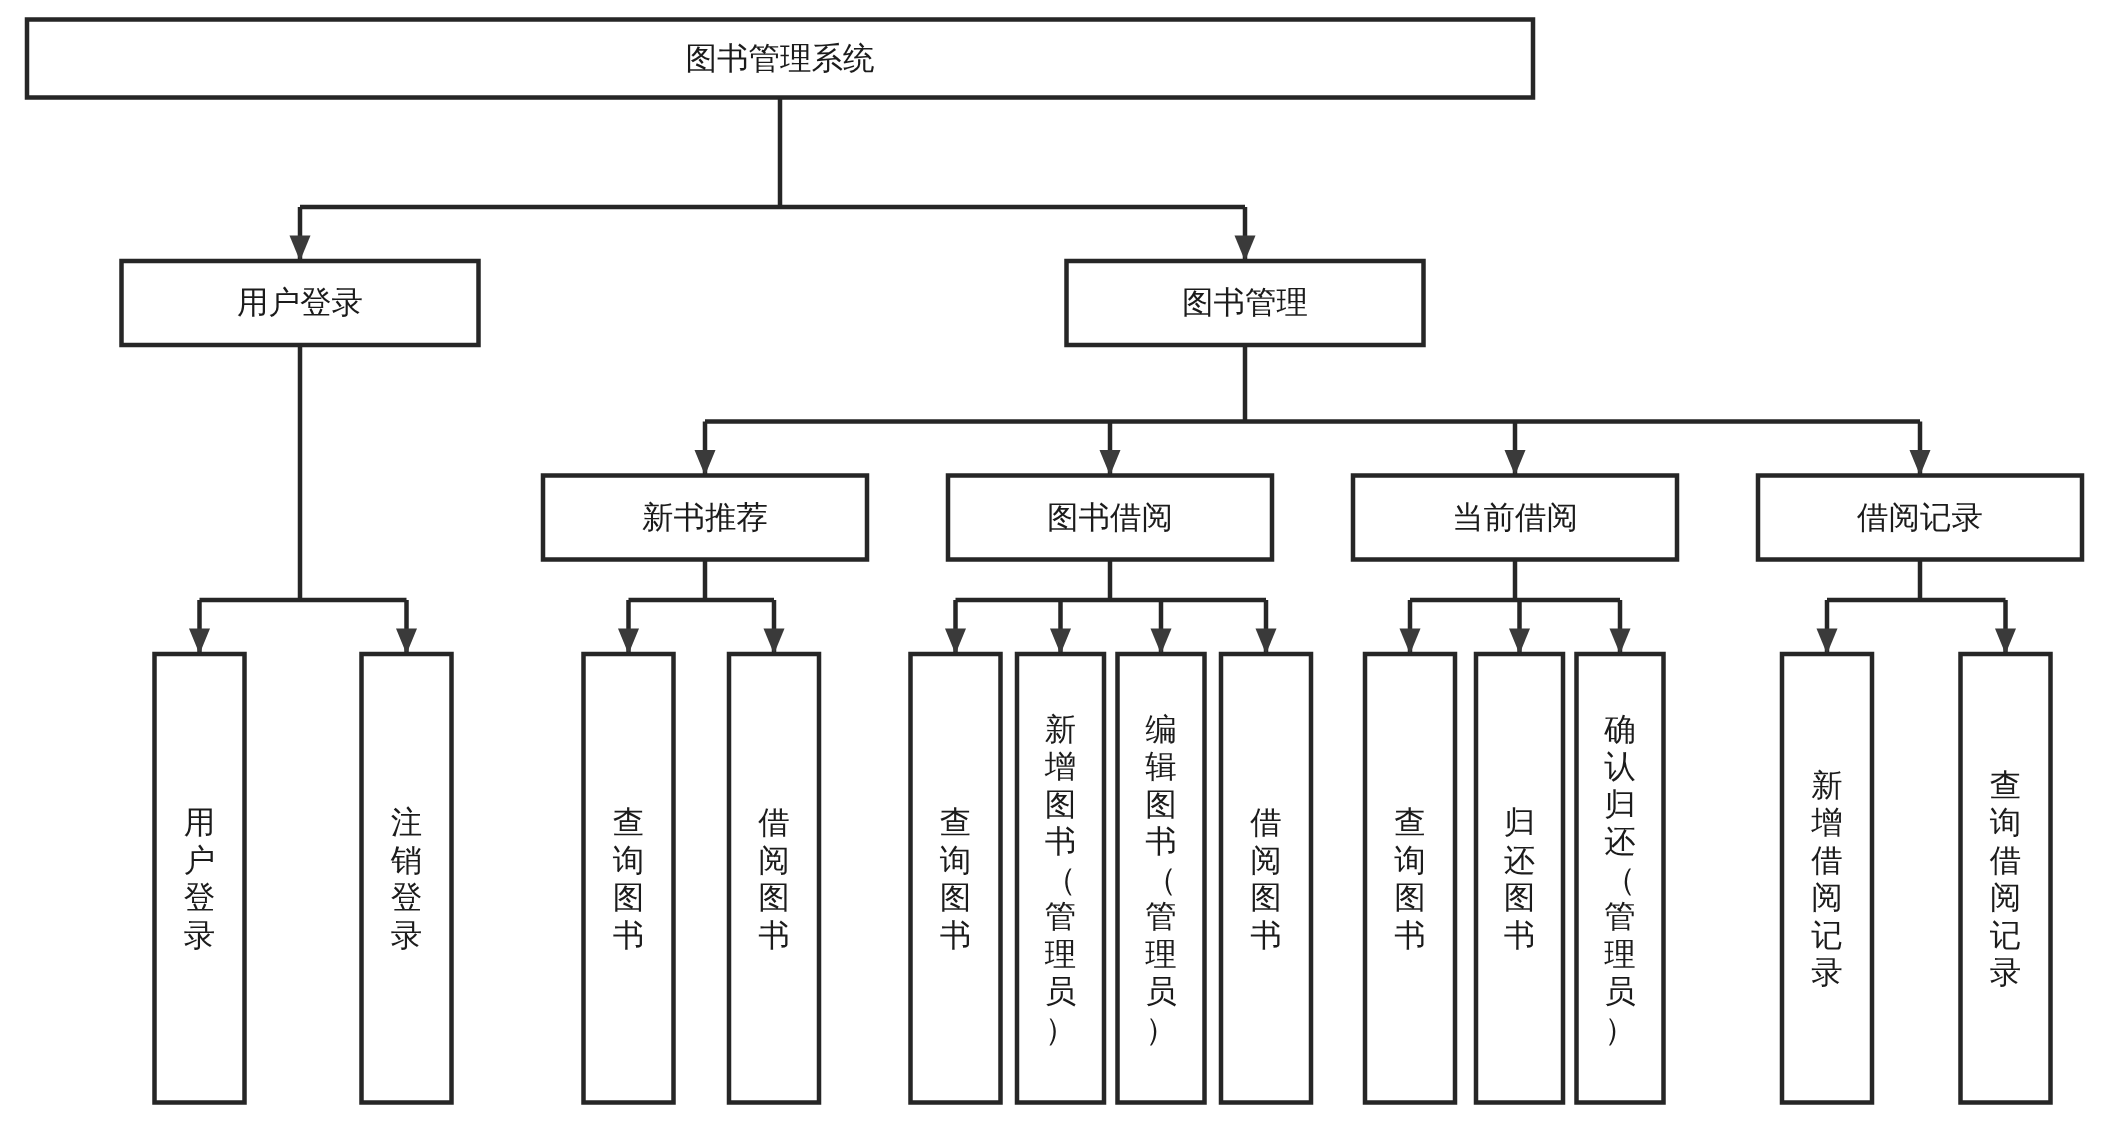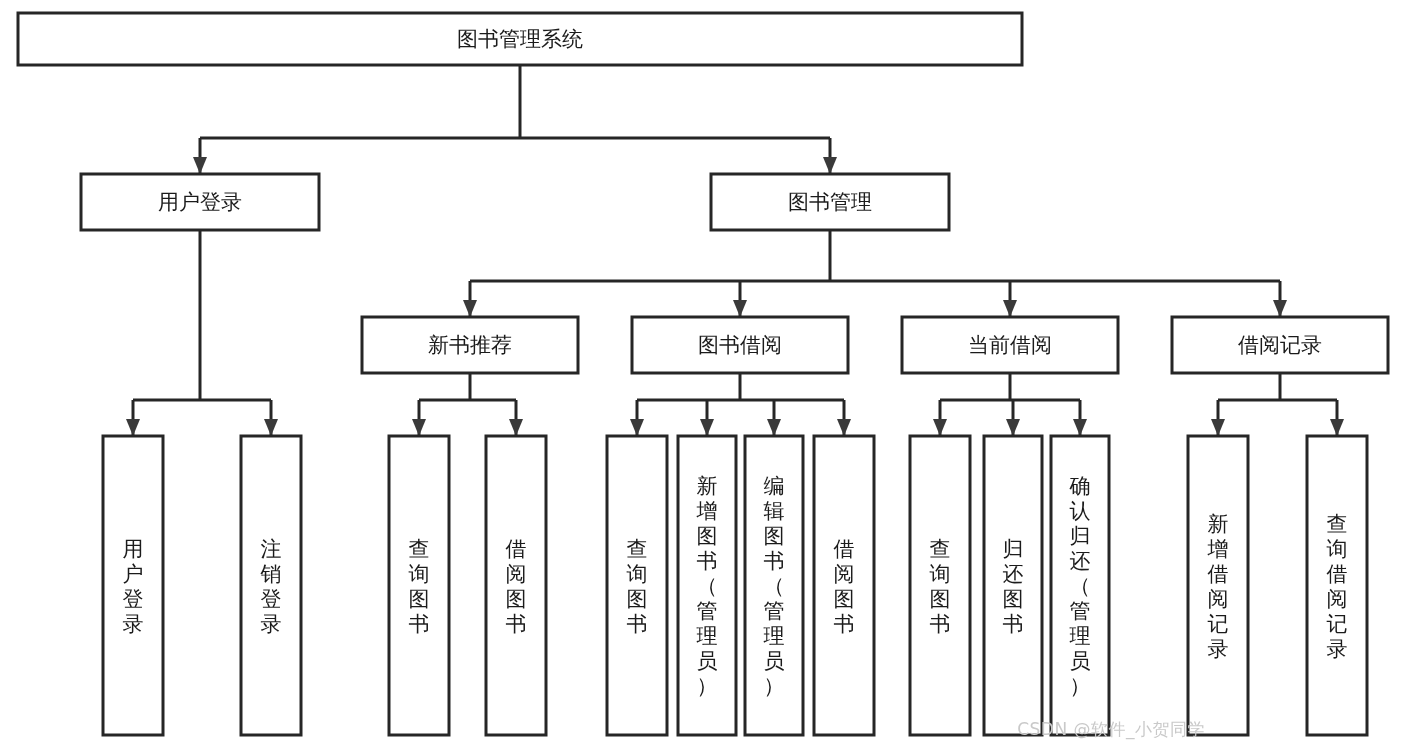--- a/index.html
+++ b/index.html
@@ -217,14 +217,13 @@
         <g>
           <rect x="1188" y="436" width="60" height="299" class="node-box"></rect>
           <text x="1218" y="530.5" class="node-label-v"><tspan x="1218" dy="0">新</tspan><tspan x="1218" dy="25">增</tspan><tspan x="1218" dy="25">借</tspan><tspan x="1218" dy="25">阅</tspan><tspan x="1218" dy="25">记</tspan><tspan x="1218" dy="25">录</tspan></text>
         </g>
         <g>
           <rect x="1307" y="436" width="60" height="299" class="node-box"></rect>
           <text x="1337" y="530.5" class="node-label-v"><tspan x="1337" dy="0">查</tspan><tspan x="1337" dy="25">询</tspan><tspan x="1337" dy="25">借</tspan><tspan x="1337" dy="25">阅</tspan><tspan x="1337" dy="25">记</tspan><tspan x="1337" dy="25">录</tspan></text>
         </g>
       </g>
   </svg>
-  <div class="watermark">CSDN @软件_小贺同学</div>
 </div>
 
 </body></html>

